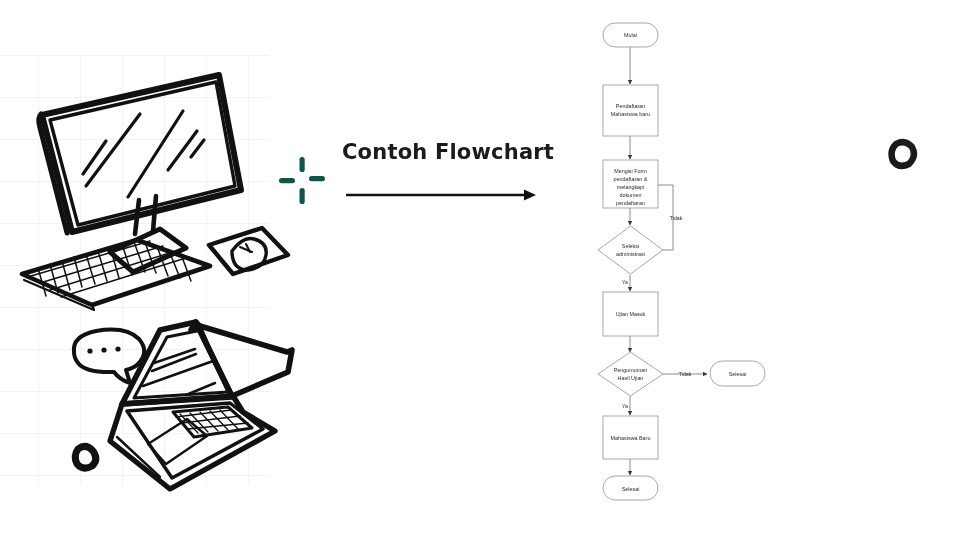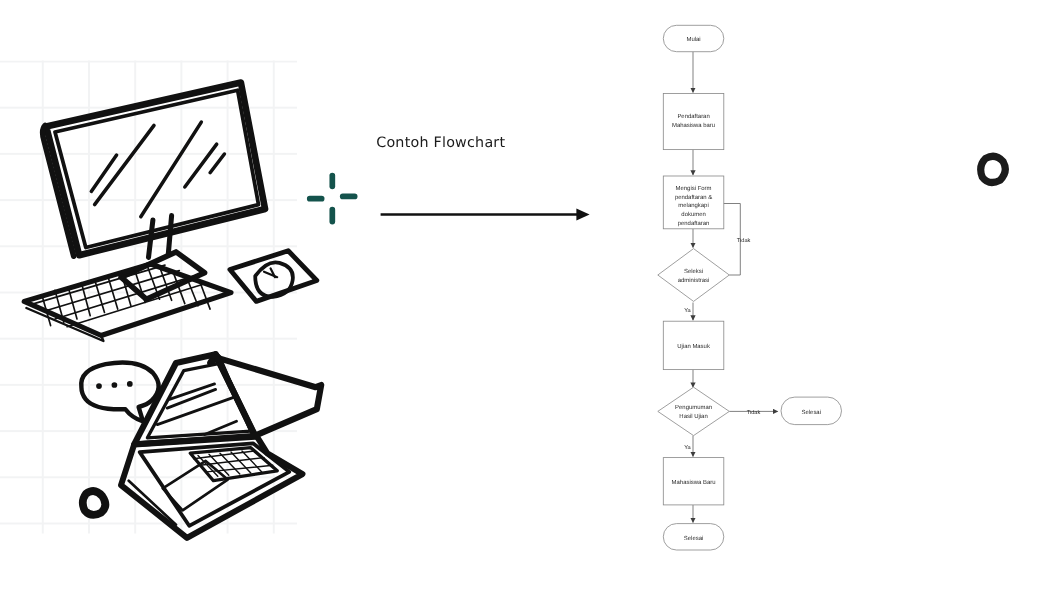--- a/index.html
+++ b/index.html
@@ -18,23 +18,23 @@
       linear-gradient(to bottom,#f2f3f4 1.5px,transparent 1.5px);
     background-size:42px 42px;
     background-position:-4px 0px;
   }
   #doodle{position:absolute;left:0;top:0;width:300px;height:540px;}
 
   
   #center{position:absolute;left:270px;top:120px;width:290px;height:110px;}
   #sparkle{position:absolute;left:8px;top:35px;width:48px;height:52px;}
   #title{
-    position:absolute;left:72px;top:3px;width:215px;
-    font-size:13px;color:#1b1b1b;letter-spacing:.2px;
-    font-family:"DejaVu Sans",sans-serif;font-weight:400;white-space:nowrap;
+    position:absolute;left:72px;top:20px;width:215px;
+    font-size:21px;color:#1b1b1b;letter-spacing:.2px;
+    font-family:"DejaVu Sans",sans-serif;font-weight:700;white-space:nowrap;
   }
   #title-arrow{position:absolute;left:74px;top:62px;width:195px;height:26px;}
 
   
   #flow{position:absolute;left:560px;top:0;width:400px;height:540px;}
   .fc-text{
     font-family:"Liberation Sans",sans-serif;
     fill:#2b2b2b;font-size:5.4px;text-anchor:middle;
   }
   .fc-label{

